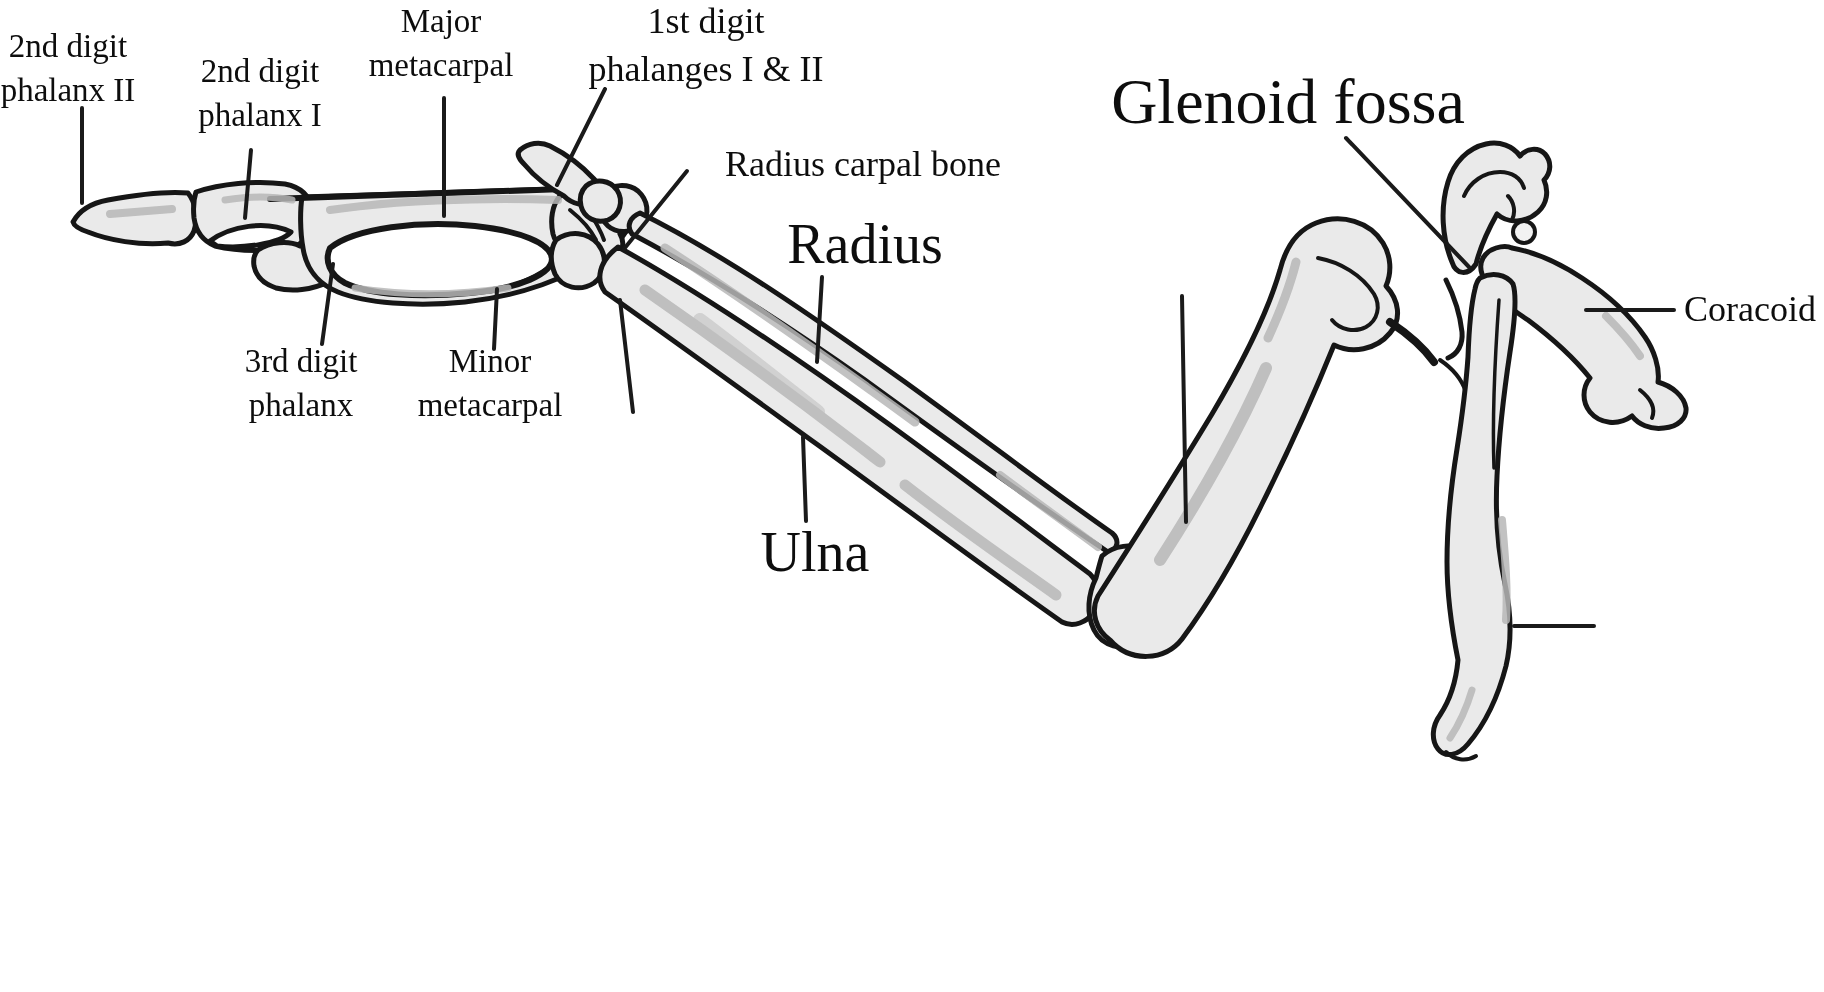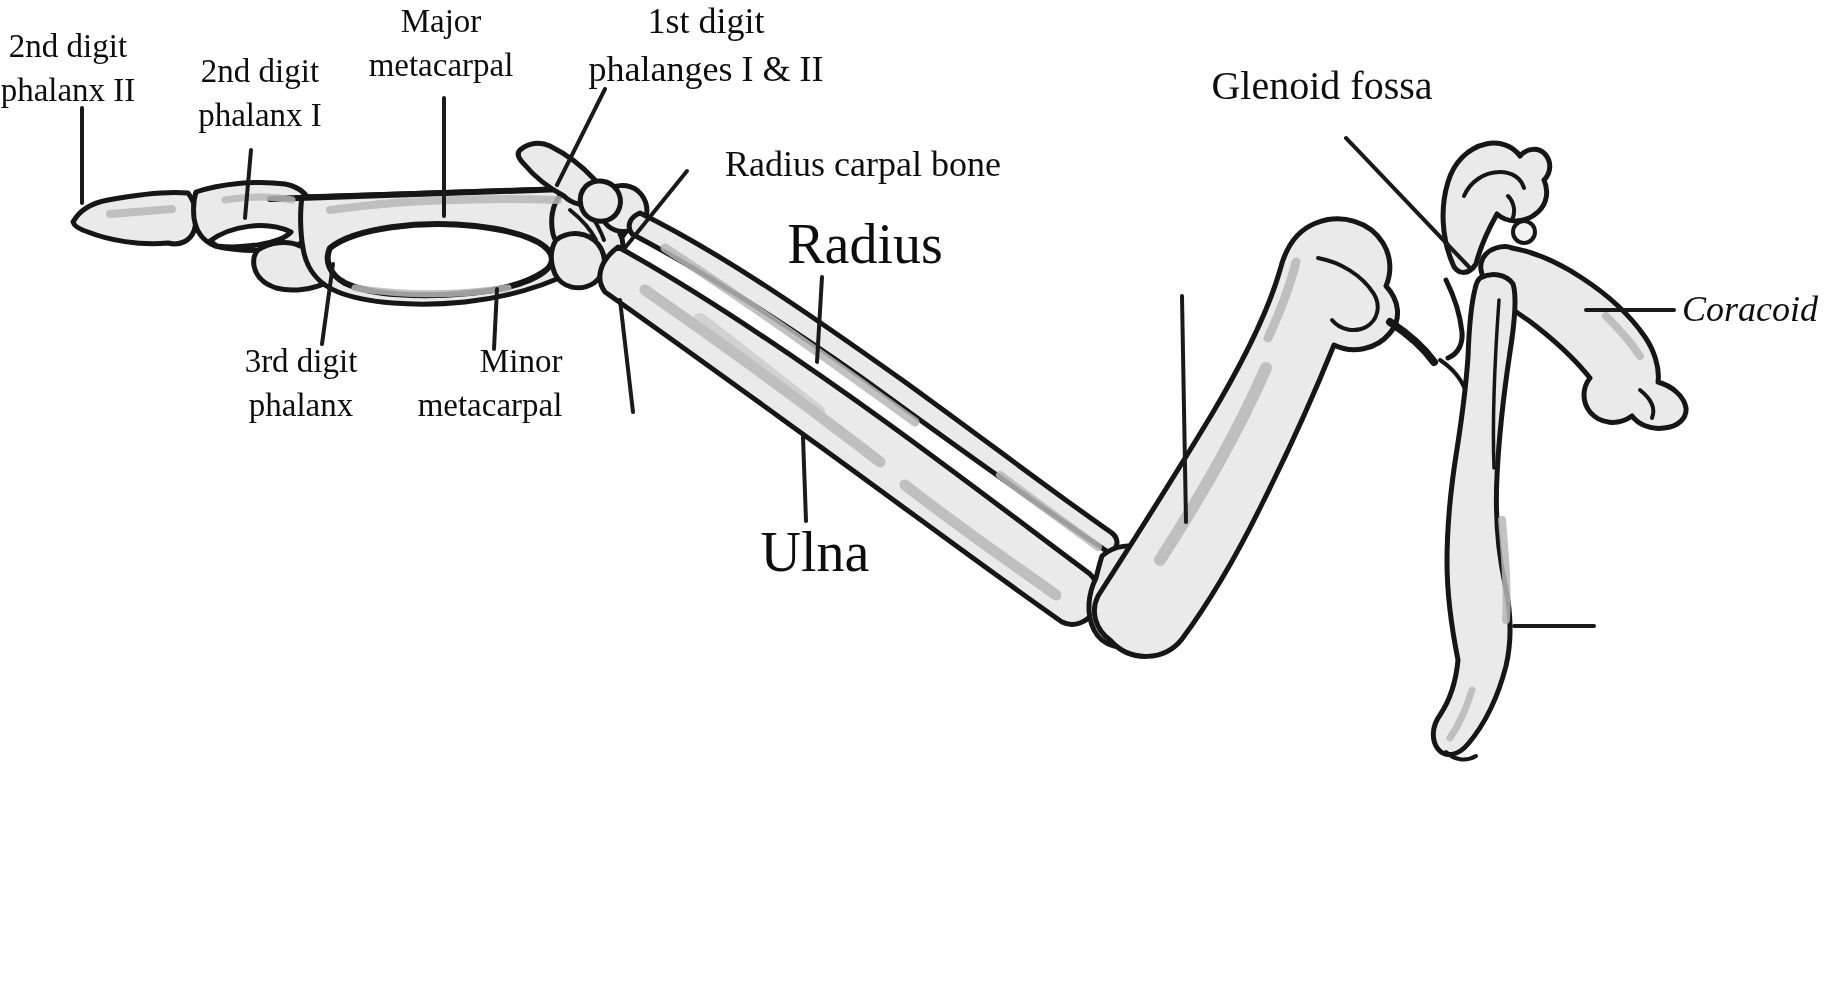--- a/index.html
+++ b/index.html
@@ -6,21 +6,21 @@
   #stage{
     position:relative;width:1824px;height:904px;background:#ffffff;
     font-family:"Liberation Serif","DejaVu Serif",serif;color:#111;overflow:hidden;
   }
   #skel{position:absolute;left:0;top:0;}
   .lbl{position:absolute;text-align:center;color:#0d0d0d;white-space:nowrap;
        transform:translateX(-50%);line-height:1.32;}
   .lbl div{white-space:nowrap;}
   .sm{font-size:33px;}
   .md{font-size:36px;}
-  .big{font-size:40px;margin-left:34px;}
+  .big{font-size:64px;}
   .caption{position:absolute;text-align:center;transform:translateX(-50%);
        font-size:40px;line-height:1.18;color:#0d0d0d;}
 </style>
 </head>
 <body>
 
 <div id="stage">
 
   <svg id="skel" width="1824" height="992" viewBox="0 0 1824 992">
     <g stroke="#161616" stroke-linejoin="round" stroke-linecap="round" fill="#eaeaea">
@@ -191,26 +191,26 @@
   </div>
   <div class="lbl" style="left:865px;top:208px;font-size:56px;">
     <div>Radius</div>
   </div>
   <div class="lbl" style="left:815px;top:516px;font-size:56px;">
     <div>Ulna</div>
   </div>
   <div class="lbl big" style="left:1288px;top:60px;">
     <div>Glenoid fossa</div>
   </div>
-  <div class="lbl md" style="left:1750px;top:286px;font-style:italic;">
+  <div class="lbl md" style="left:1750px;top:286px;">
     <div>Coracoid</div>
   </div>
   <div class="lbl sm" style="left:265px;top:340px;margin-left:36px;">
     <div>3rd digit</div>
       <div>phalanx</div>
   </div>
-  <div class="lbl sm" style="left:490px;top:340px;text-align:right;">
+  <div class="lbl sm" style="left:490px;top:340px;">
     <div>Minor</div>
       <div>metacarpal</div>
   </div>
 
 
 </div>
 
 </body></html>

